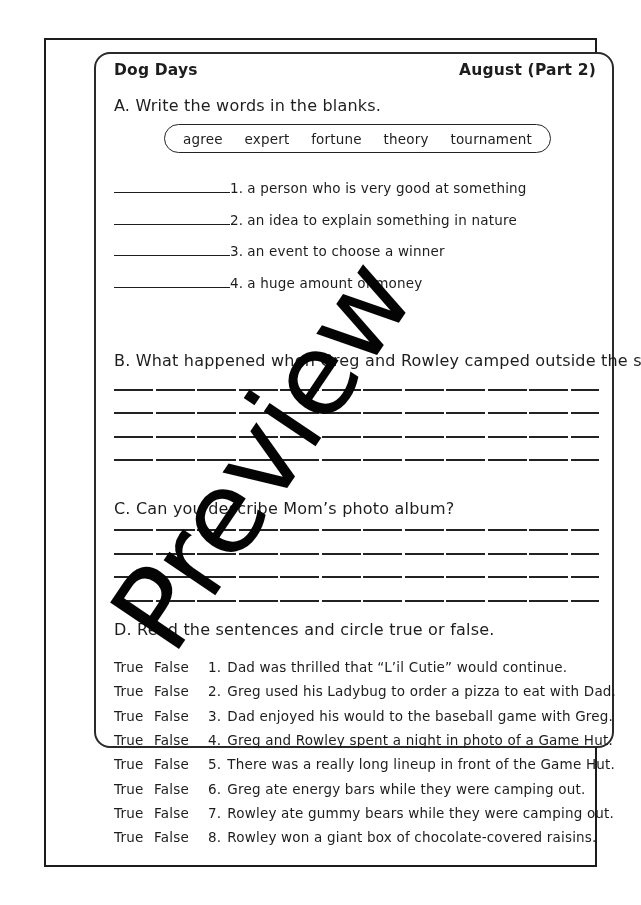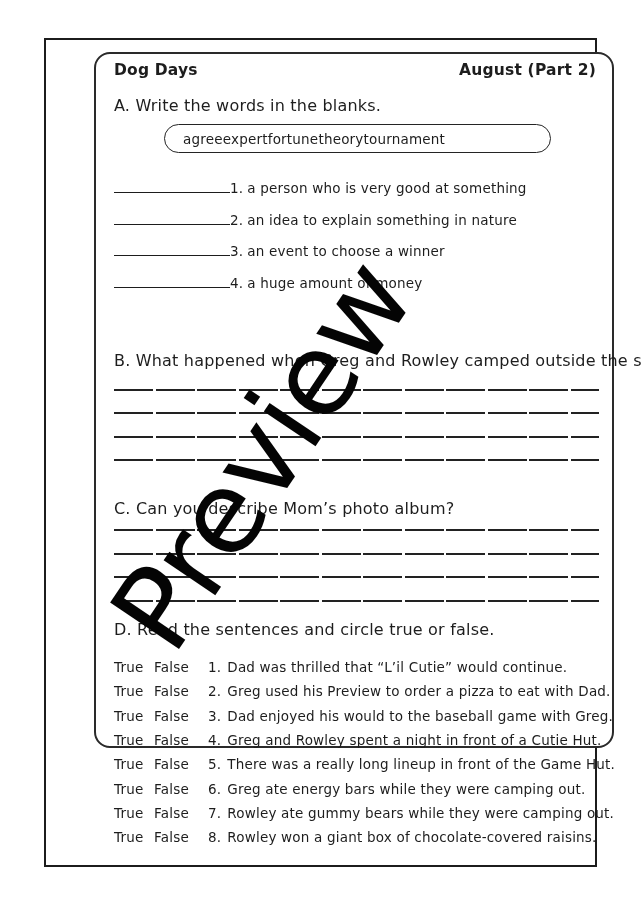--- a/index.html
+++ b/index.html
@@ -21,21 +21,21 @@
   }
 
   .hdr-left  { position:absolute; left:18px; top:7px;  font-size:15.5px; font-weight:bold; letter-spacing:.2px; }
   .hdr-right { position:absolute; right:16px; top:7px; font-size:15.5px; font-weight:bold; letter-spacing:.2px; }
 
   .sec-title { position:absolute; left:18px; font-size:16px; letter-spacing:.2px; white-space:nowrap; }
 
   .word-bank {
     position:absolute; left:68px; top:70px; width:387px; height:29px;
     border:1.5px solid #242424; border-radius:15px;
-    display:flex; align-items:center; 
+    display:flex; align-items:center; justify-content:space-between;
     padding:12px 18px; font-size:13.5px; letter-spacing:.2px;
   }
 
   .a-item { position:absolute; left:18px; font-size:13.5px; letter-spacing:.2px; white-space:nowrap; height:17px; }
   .blank  { display:inline-block; width:116px; height:13px; border-bottom:1.5px solid #1d1d1d; vertical-align:baseline; }
   .a-item .num { margin-right:4px; }
 
   .rule {
     position:absolute; left:18px; width:485px; height:1.6px;
     background:repeating-linear-gradient(to right, #222222 0px, #222222 39px, rgba(0,0,0,0) 39px, rgba(0,0,0,0) 41.5px);
@@ -96,33 +96,33 @@
     <div class="tf-row" style="top:605px">
       <span class="tf-true">True</span>
       <span class="tf-false">False</span>
       <span class="tf-num">1.</span>
       <span>Dad was thrilled that “L’il Cutie” would continue.</span>
     </div>
     <div class="tf-row" style="top:629px">
       <span class="tf-true">True</span>
       <span class="tf-false">False</span>
       <span class="tf-num">2.</span>
-      <span>Greg used his Preview to order a pizza to eat with Dad.</span>
+      <span>Greg used his Ladybug to order a pizza to eat with Dad.</span>
     </div>
     <div class="tf-row" style="top:654px">
       <span class="tf-true">True</span>
       <span class="tf-false">False</span>
       <span class="tf-num">3.</span>
       <span>Dad enjoyed his would to the baseball game with Greg.</span>
     </div>
     <div class="tf-row" style="top:678px">
       <span class="tf-true">True</span>
       <span class="tf-false">False</span>
       <span class="tf-num">4.</span>
-      <span>Greg and Rowley spent a night in front of a Cutie Hut.</span>
+      <span>Greg and Rowley spent a night in photo of a Game Hut.</span>
     </div>
     <div class="tf-row" style="top:702px">
       <span class="tf-true">True</span>
       <span class="tf-false">False</span>
       <span class="tf-num">5.</span>
       <span>There was a really long lineup in front of the Game Hut.</span>
     </div>
     <div class="tf-row" style="top:727px">
       <span class="tf-true">True</span>
       <span class="tf-false">False</span>

